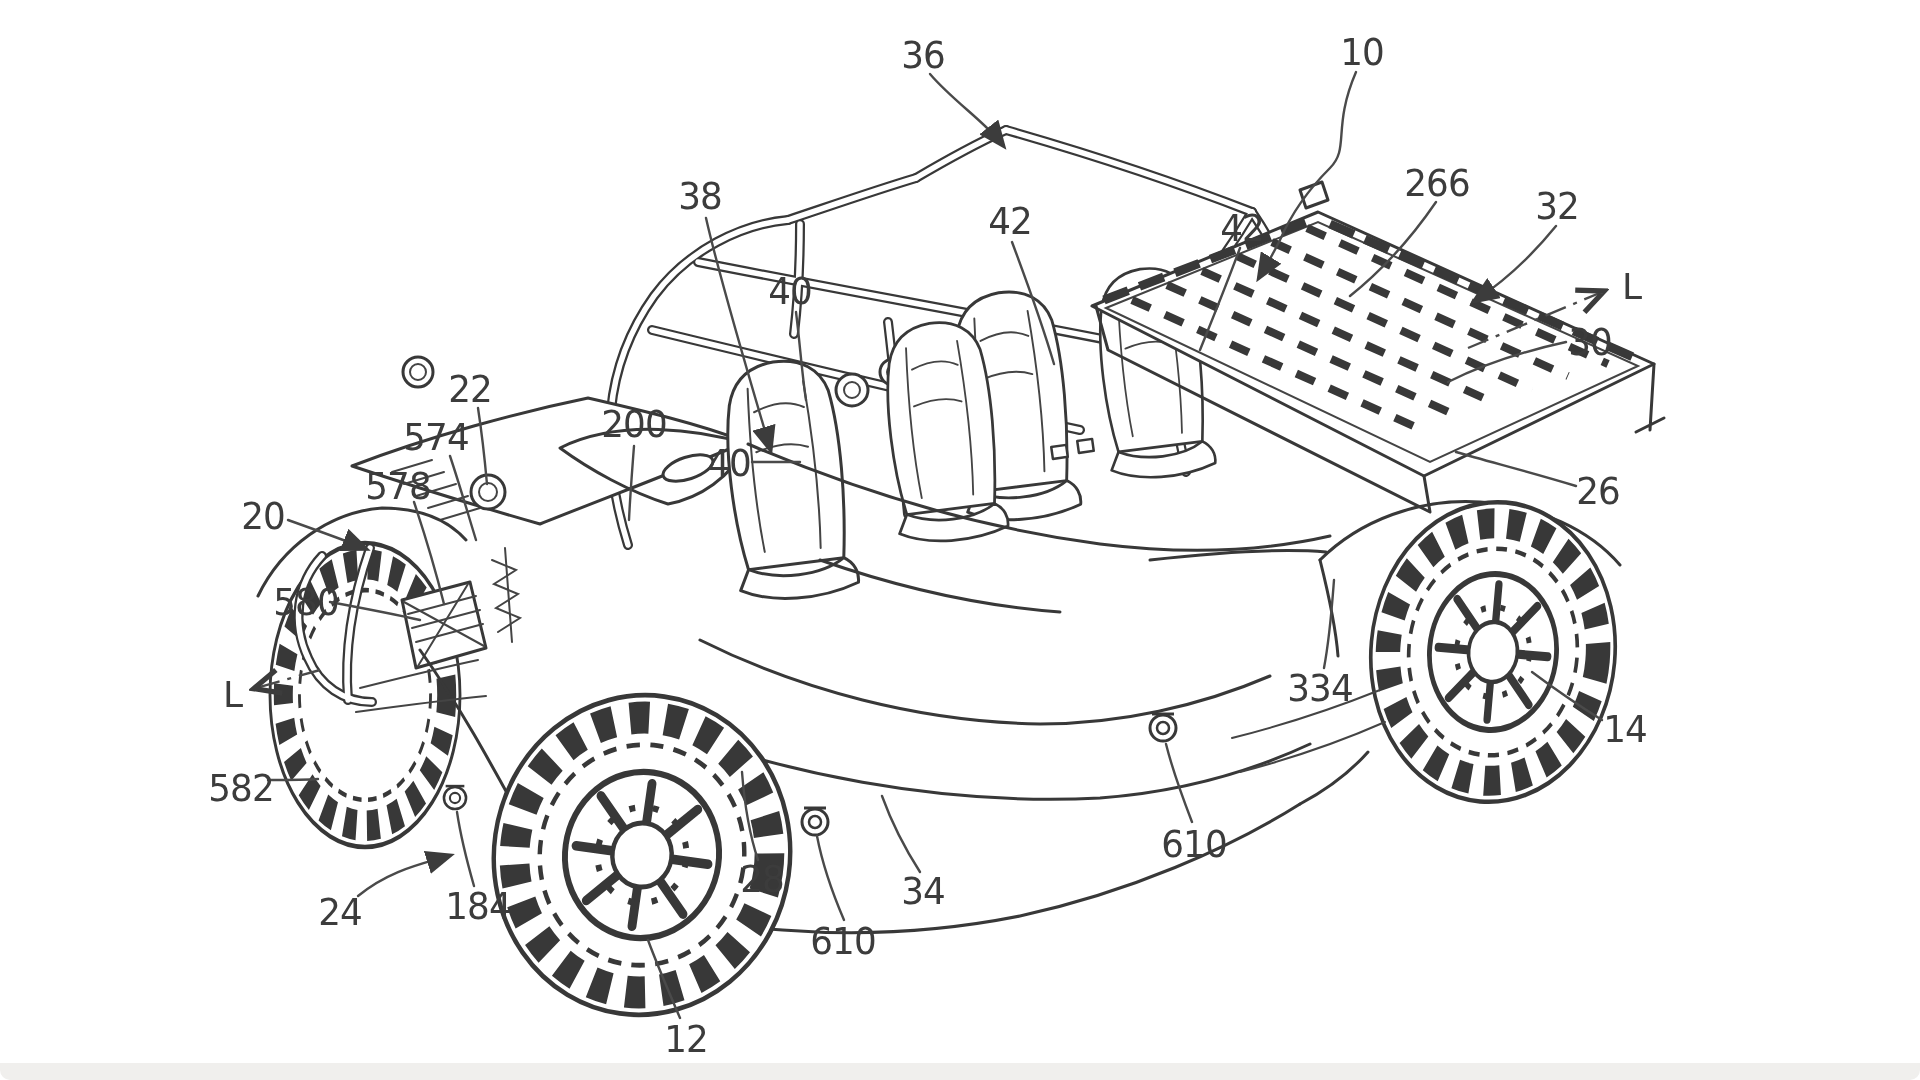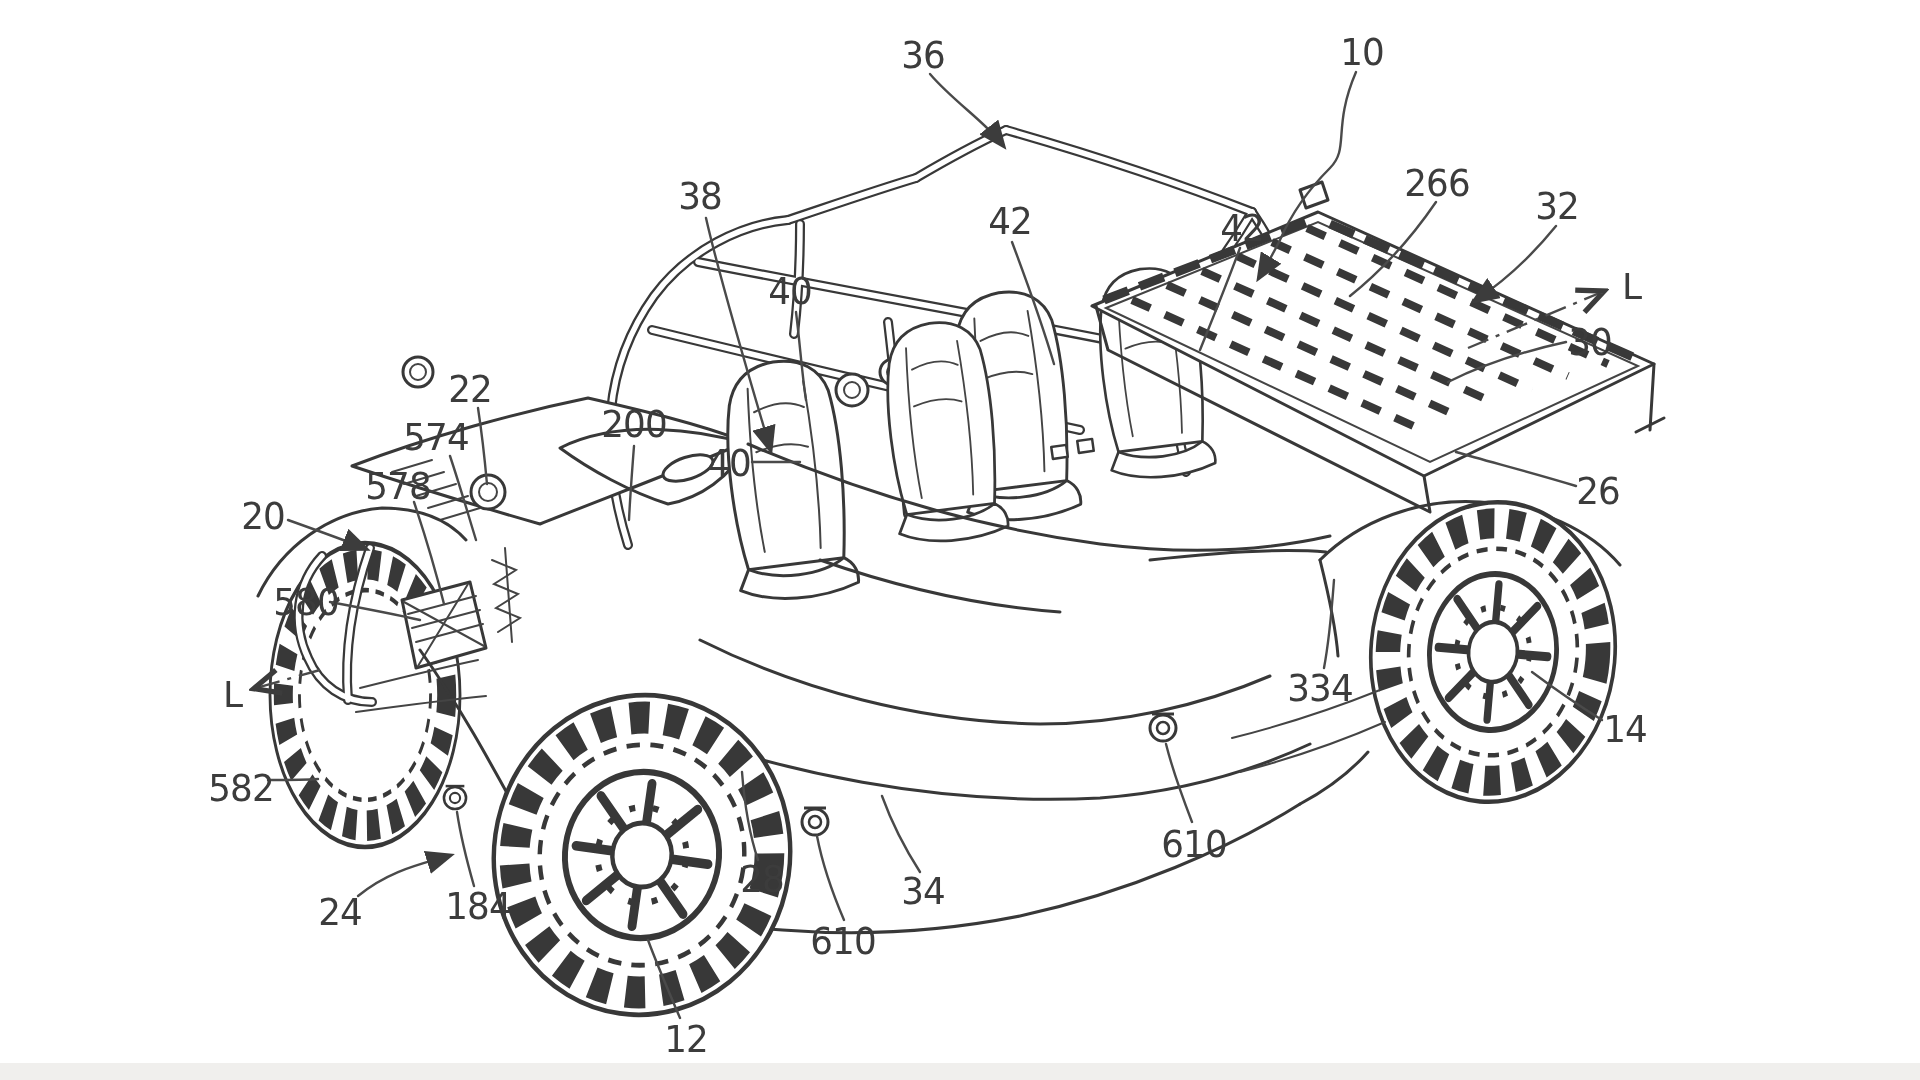--- a/index.html
+++ b/index.html
@@ -1,17 +1,17 @@
 <!DOCTYPE html>
 <html><head>
 <meta charset="utf-8">
 <style>
   html,body{margin:0;padding:0;background:#ffffff;}
   .stage{position:relative;width:1920px;height:1080px;background:#ffffff;overflow:hidden;
-         font-family:"DejaVu Sans",sans-serif;}
+         font-family:"DejaVu Sans",sans-serif;border-radius:10px;}
   .drawing{position:absolute;left:0;top:0;width:1920px;height:1080px;}
   .ref-label{position:absolute;transform:translate(-50%,-50%) scaleX(.94);
              font-size:38px;font-weight:400;color:#3c3c3c;letter-spacing:-1px;
              white-space:nowrap;user-select:none;}
   .dir-label{position:absolute;transform:translate(-50%,-50%);
              font-size:36px;color:#3c3c3c;user-select:none;}
   .footer-strip{position:absolute;left:0;bottom:0;width:1920px;height:17px;background:#f0efed;}
   svg .ln{fill:none;stroke:#383838;stroke-width:3;stroke-linecap:round;stroke-linejoin:round;}
   svg .thin{fill:none;stroke:#444;stroke-width:2;stroke-linecap:round;}
   svg .tube-o{fill:none;stroke:#383838;stroke-width:10;stroke-linecap:round;stroke-linejoin:round;}

